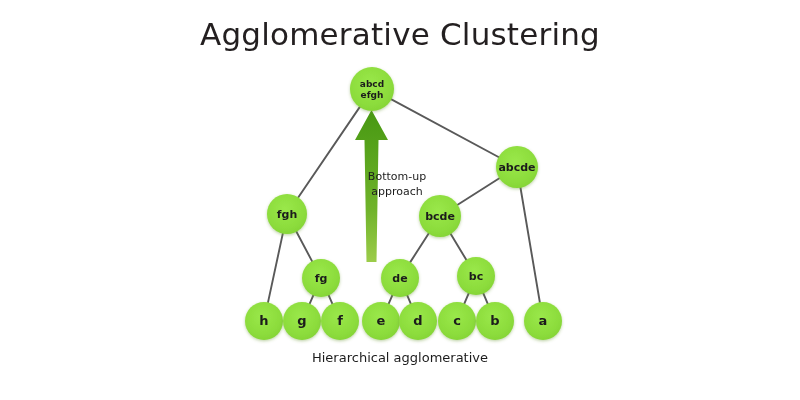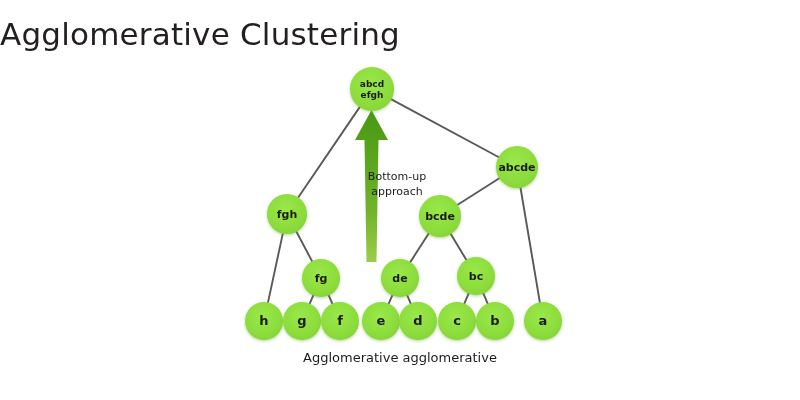--- a/index.html
+++ b/index.html
@@ -18,21 +18,21 @@
     position: relative;
     width: 800px;
     height: 400px;
     background: #ffffff;
   }
   #title {
     position: absolute;
     top: 16px;
     left: 0;
     width: 800px;
-    text-align: left;
+    text-align: center;
     font-size: 31px;
     font-weight: 400;
     color: #231f20;
     letter-spacing: 0.2px;
     font-family: "DejaVu Sans", "Liberation Sans", sans-serif;
   }
   #diagram {
     position: absolute;
     top: 0;
     left: 0;
@@ -186,16 +186,16 @@
           <circle cx="543" cy="321" r="19" fill="url(#nodeGrad)" filter="url(#nodeShadow)"></circle>
           <text x="543" y="321.5" class="node-label leaf-label">a</text>
         </g>
       </g>
 
     <text class="arrow-text" x="397" y="180">Bottom-up</text>
     <text class="arrow-text" x="397" y="195">approach</text>
   </svg>
 
   <div id="caption">
-    <div>Agglomerative agglomerative</div>
+    <div>Hierarchical agglomerative</div>
   </div>
 
 </div>
 
 </body></html>

